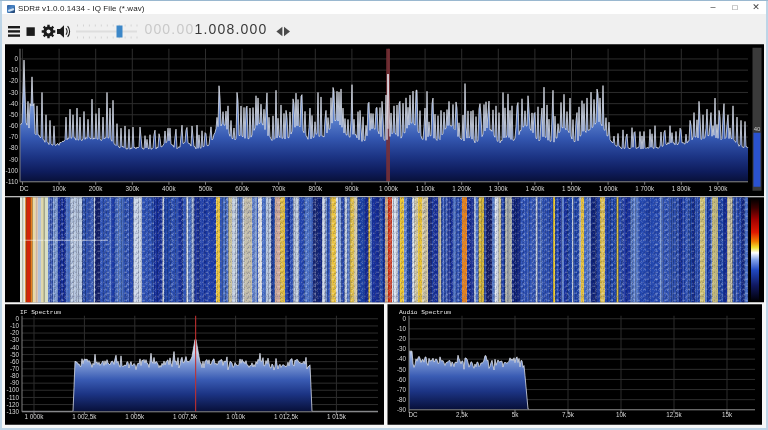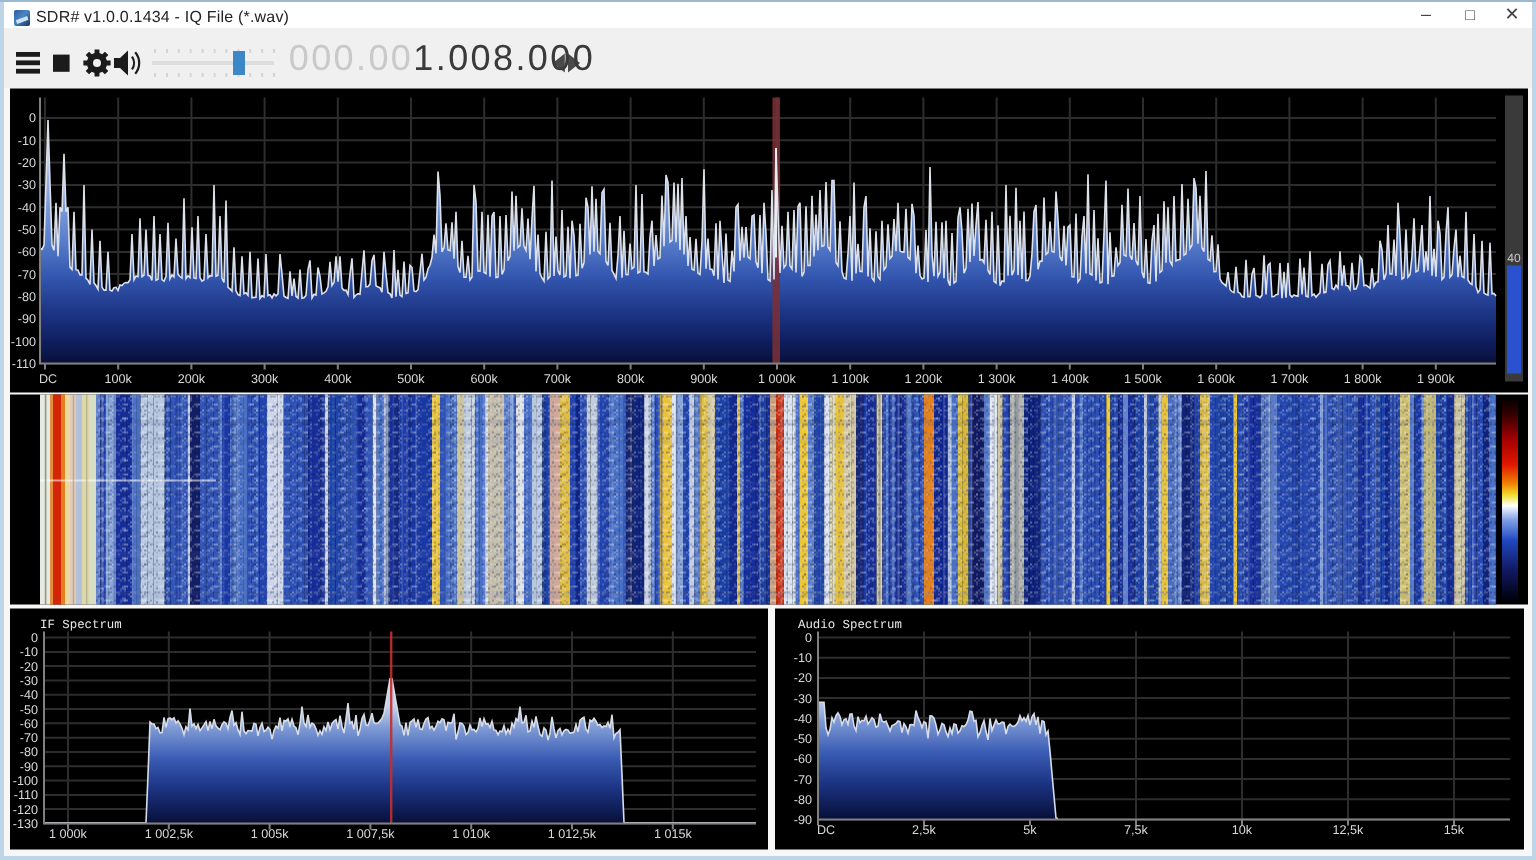--- a/index.html
+++ b/index.html
@@ -4,21 +4,21 @@
 html,body{width:768px;height:430px;overflow:hidden;background:#bdd5e7;font-family:"Liberation Sans",sans-serif}
 #win{position:absolute;left:0;top:0;width:665px;height:430px;background:#bdd5e7}
 #inner{position:absolute;left:2px;top:0;width:764px;height:428px;background:#f7f7f7}
 #title{position:absolute;left:2px;top:1px;width:764px;height:13px;background:#fff}
 #topedge{position:absolute;left:0;top:0;width:768px;height:1px;background:#9ab8d0}
 #title .txt{position:absolute;left:16px;top:2.5px;font-size:8px;color:#222;letter-spacing:0.1px}
 #icon{position:absolute;left:5px;top:3.5px;width:8px;height:8px;background:linear-gradient(135deg,#2a5a9a 0%,#4a86c8 45%,#16345e 100%);border-radius:1px}
 #icon:before{content:"";position:absolute;left:1px;top:4px;width:6px;height:1.5px;background:#cfe2f4;transform:rotate(-20deg)}
 .winbtn{position:absolute;top:0;width:22px;height:13px;color:#444;font-size:9px;text-align:center;line-height:13px}
 #toolbar{position:absolute;left:2px;top:14px;width:764px;height:29.5px;background:#f0f0f0}
-#freq{position:absolute;left:142.4px;top:7.6px;font-size:18px;letter-spacing:1.2px;color:#3a3a3a;font-weight:400;line-height:14.6px}
+#freq{position:absolute;left:142.4px;top:7.6px;font-size:14px;letter-spacing:1.2px;color:#3a3a3a;font-weight:400;line-height:14.6px}
 #freq .dim{color:#c9c9c9}
 #panelbg{position:absolute;left:2px;top:43.5px;width:764px;height:384.5px;background:#f7f7f7}
 </style></head><body>
 <div id="win">
     <div id="inner"></div>
     <div id="topedge"></div>
 <div id="panelbg"></div>
 <svg width="768" height="387" viewBox="0 43.5 768 386.5" style="position:absolute;left:0;top:43.5px">
 <defs>
 <linearGradient id="gm" x1="0" y1="56.000000" x2="0" y2="181.000000" gradientUnits="userSpaceOnUse">

